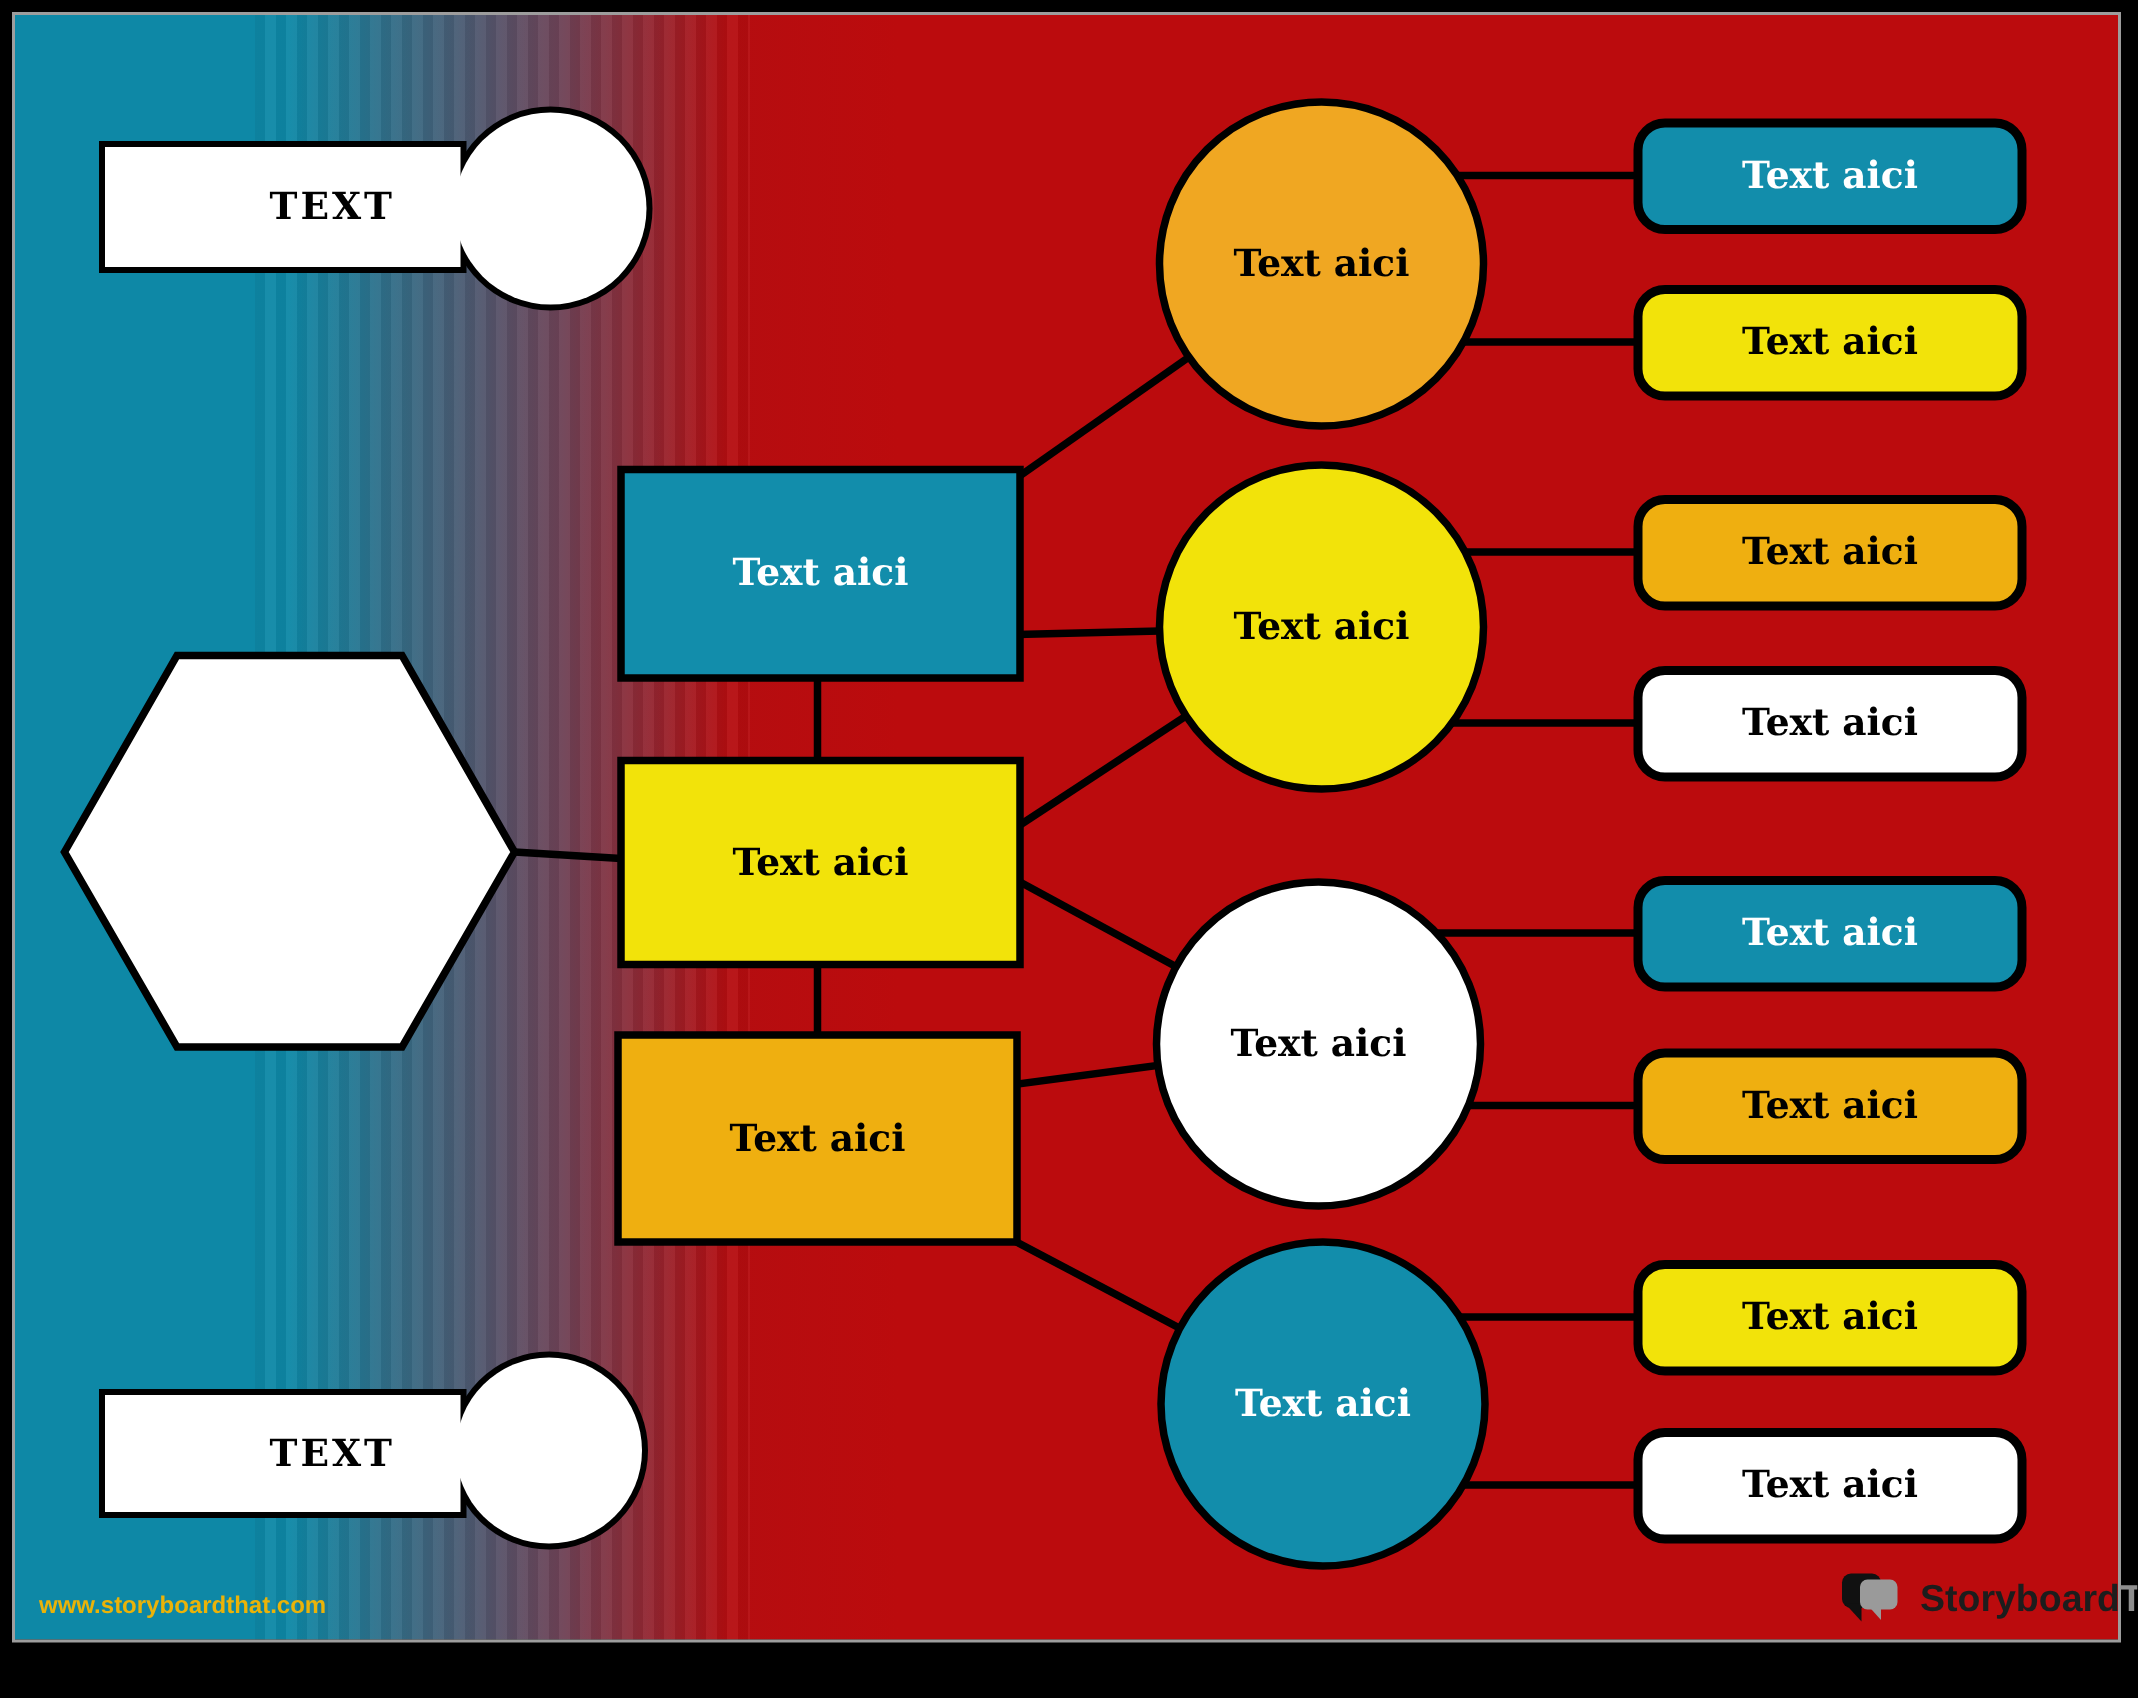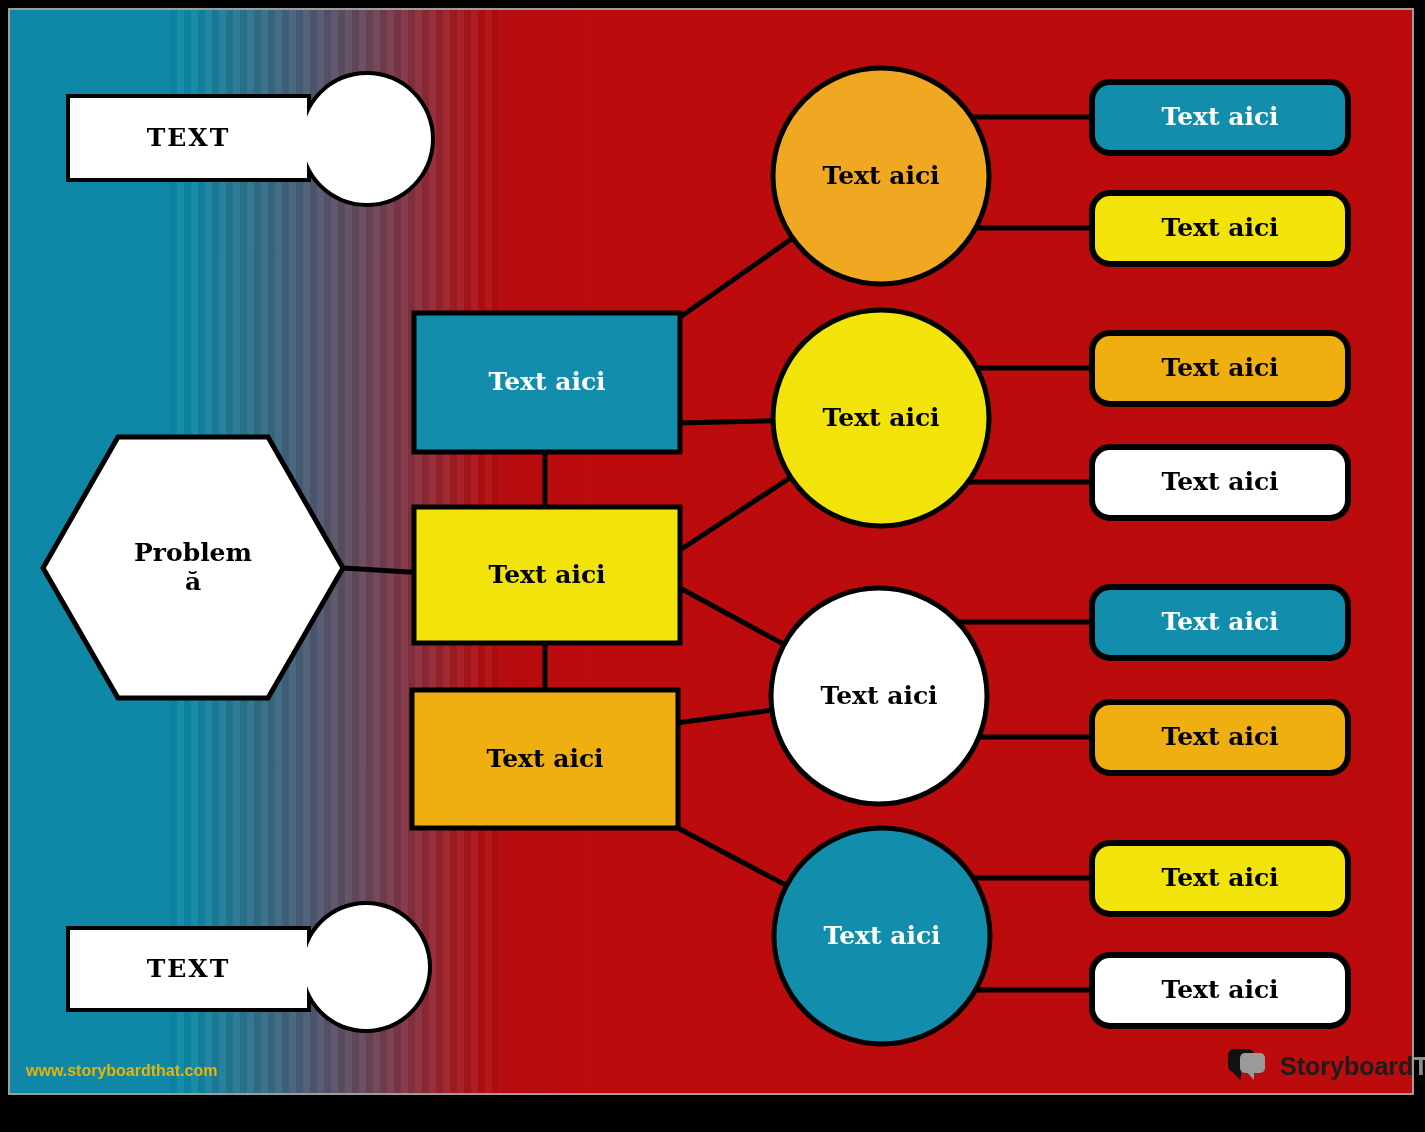--- a/index.html
+++ b/index.html
@@ -7,21 +7,21 @@
           font-family:"DejaVu Serif","Liberation Serif",serif;}
   #bg{position:absolute;left:8px;top:8px;width:1406px;height:1087px;box-sizing:border-box;
       border:2px solid #9d9d9d;
       background:linear-gradient(90deg,#0E88A6 0%,#0E88A6 13%,#6E4256 26%,#B50D10 34%,#BB0B0D 42%,#BB0B0D 100%);}
   #banding{position:absolute;left:170px;top:10px;width:330px;height:1083px;pointer-events:none;
       background:repeating-linear-gradient(90deg,rgba(0,0,0,0.05) 0 7px,rgba(255,255,255,0.045) 7px 14px);}
   svg.diagram{position:absolute;left:0;top:0;}
   .lbl{position:absolute;display:flex;align-items:center;justify-content:center;text-align:center;
        font-weight:bold;font-size:25px;color:#000;line-height:1.15;}
   .lbl.light{color:#fff;}
-  .lbl.caps{letter-spacing:2px;}
+  .lbl.caps{letter-spacing:2px;padding-left:33px;}
   .lbl.wrapnarrow{overflow-wrap:anywhere;word-break:break-word;}
   #url{position:absolute;left:26px;top:1062px;font-family:"Liberation Sans",sans-serif;
        font-weight:bold;font-size:16px;color:#eab308;letter-spacing:0px;}
   #logo{position:absolute;left:1228px;top:1048px;height:36px;display:flex;align-items:center;
         font-family:"Liberation Sans",sans-serif;font-weight:bold;font-size:25px;}
   #logo .word-a{color:#1d1d1d;text-align:center;}
   #logo .word-b{color:#8E8E8E;}
   .bubble-wrap{position:relative;width:44px;height:34px;margin-right:8px;}
   .bubble-back{position:absolute;left:0;top:0;width:26px;height:23px;background:#111;border-radius:6px;}
   .bubble-back:after{content:"";position:absolute;left:2px;top:20px;border-style:solid;
@@ -89,21 +89,20 @@
     <rect x="1092" y="333" width="256" height="71" rx="18" stroke="#000" stroke-width="6" fill="#EFAF10"></rect>
     <rect x="1092" y="447" width="256" height="71" rx="18" stroke="#000" stroke-width="6" fill="#FFFFFF"></rect>
     <rect x="1092" y="587" width="256" height="71" rx="18" stroke="#000" stroke-width="6" fill="#128DAB"></rect>
     <rect x="1092" y="702" width="256" height="71" rx="18" stroke="#000" stroke-width="6" fill="#EFAF10"></rect>
     <rect x="1092" y="843" width="256" height="71" rx="18" stroke="#000" stroke-width="6" fill="#F2E30A"></rect>
     <rect x="1092" y="955" width="256" height="71" rx="18" stroke="#000" stroke-width="6" fill="#FFFFFF"></rect>
   </svg>
 
   <div class="lbl caps" style="left:70px;top:98px;width:237px;height:80px;">TEXT</div>
   <div class="lbl caps" style="left:70px;top:930px;width:237px;height:78px;">TEXT</div>
-  <div class="lbl wrapnarrow" style="left:130px;top:505px;width:126px;height:126px;">Problemă</div>
 
   <div class="lbl light" style="left:414px;top:313px;width:266px;height:139px;">Text aici</div>
   <div class="lbl" style="left:414px;top:507px;width:266px;height:136px;">Text aici</div>
   <div class="lbl" style="left:412px;top:690px;width:266px;height:138px;">Text aici</div>
 
   <div class="lbl" style="left:781px;top:126px;width:200px;height:100px;">Text aici</div>
   <div class="lbl" style="left:781px;top:368px;width:200px;height:100px;">Text aici</div>
   <div class="lbl" style="left:779px;top:646px;width:200px;height:100px;">Text aici</div>
   <div class="lbl light" style="left:782px;top:886px;width:200px;height:100px;">Text aici</div>
 

